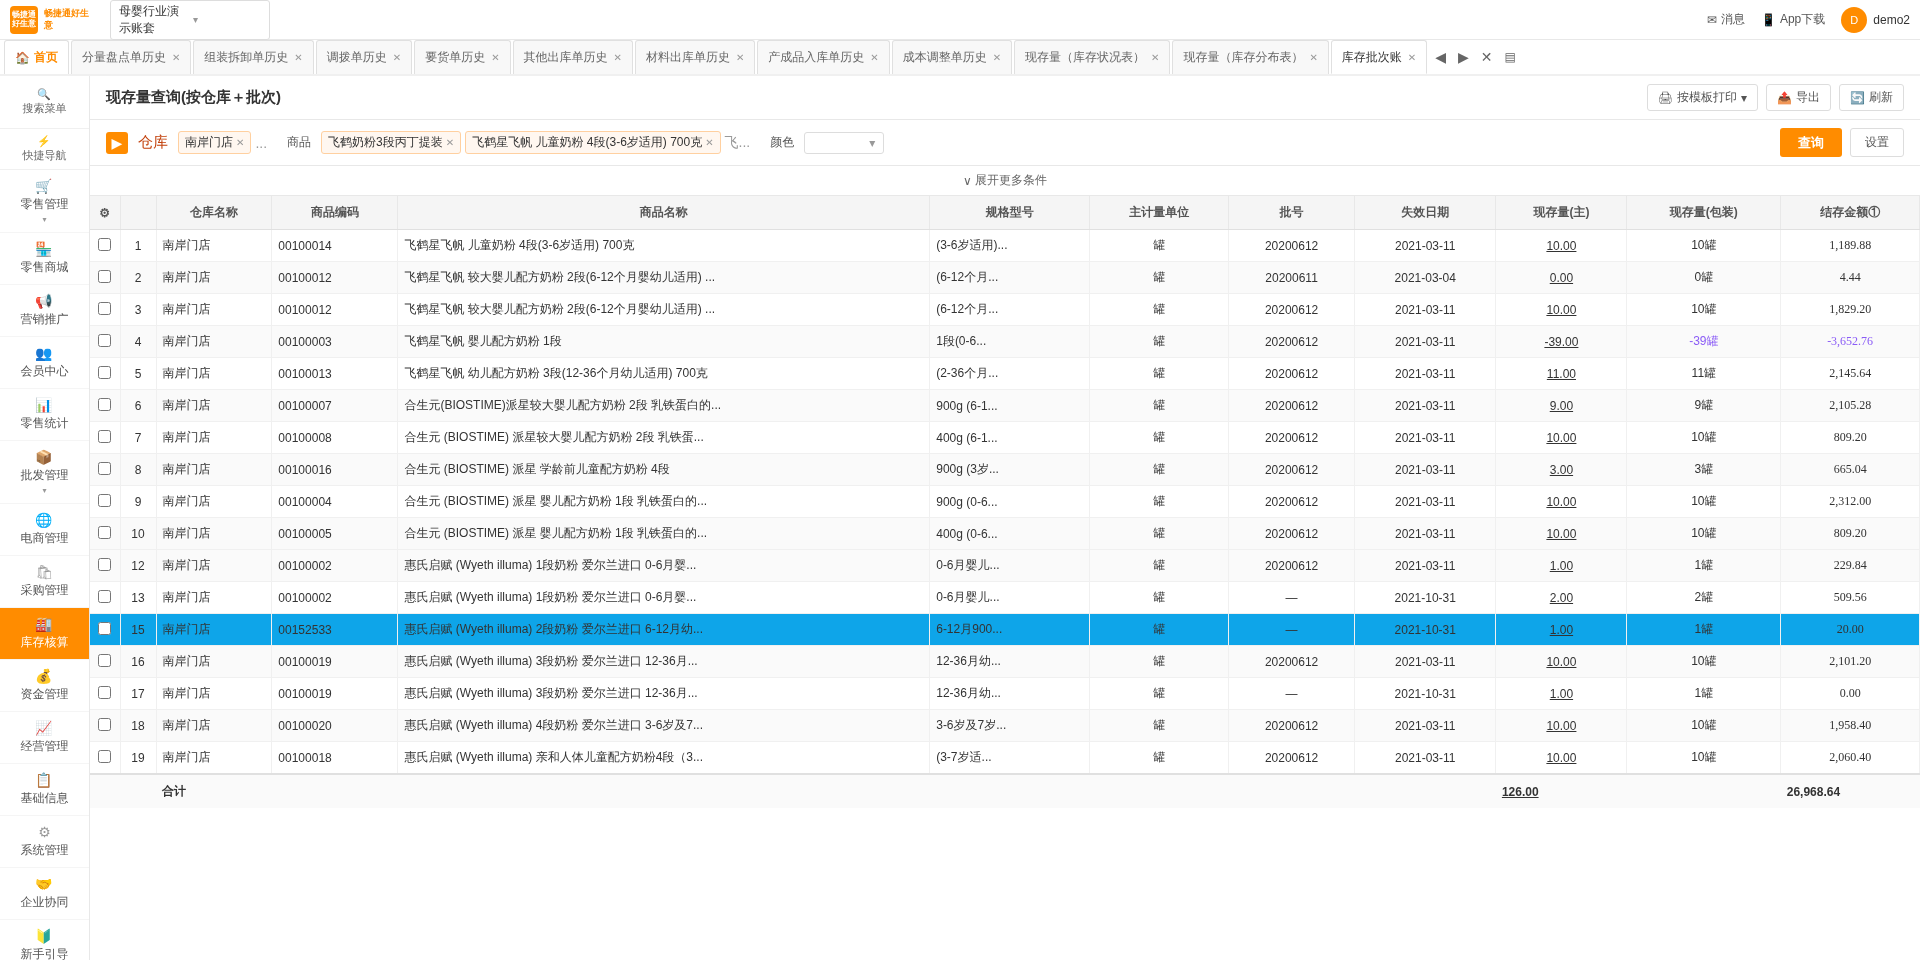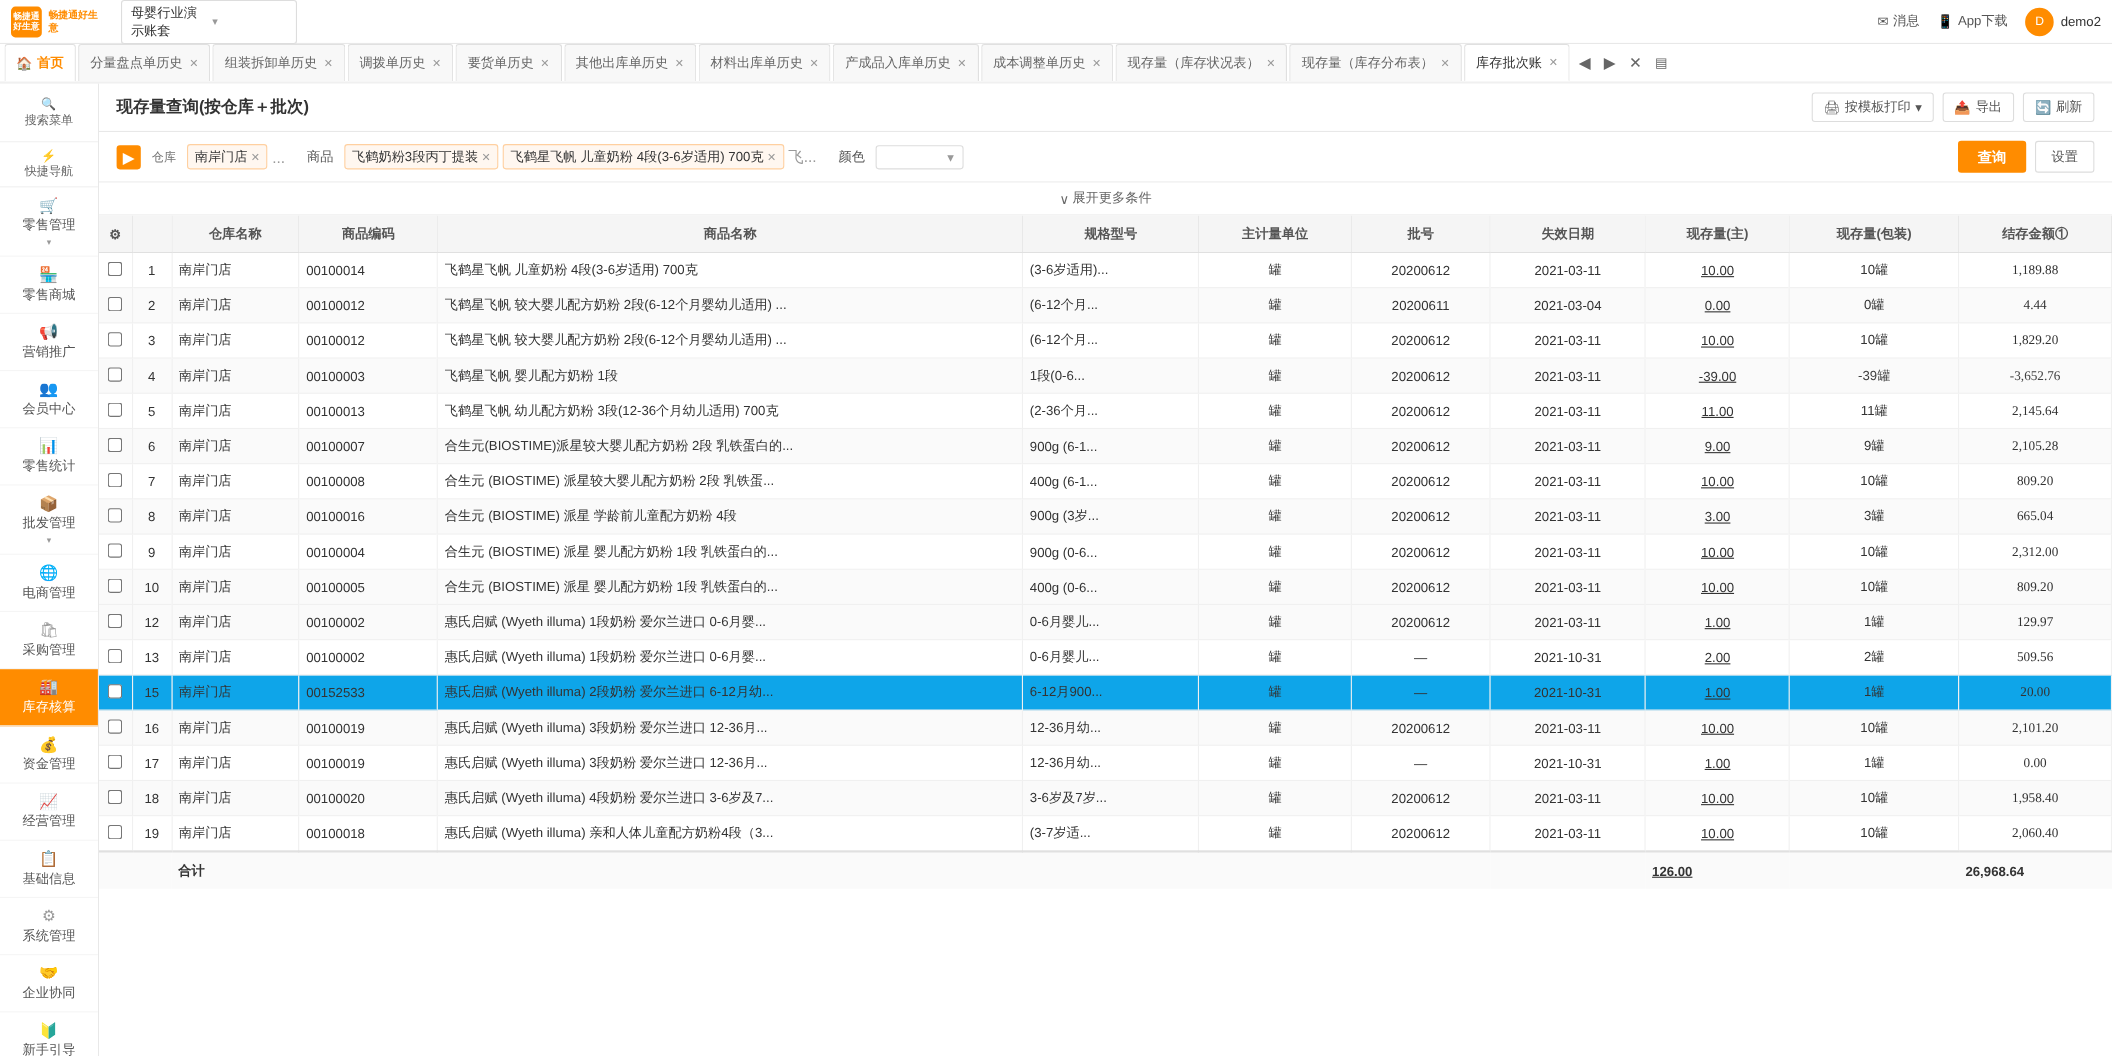--- a/index.html
+++ b/index.html
@@ -47,21 +47,21 @@
     .page-header { background: #fff; padding: 8px 16px; border-bottom: 1px solid #e8e8e8; display: flex; align-items: center; justify-content: space-between; }
     .page-title { font-size: 15px; font-weight: bold; color: #333; }
     .header-actions { display: flex; align-items: center; gap: 8px; }
     .btn-print { background: #fff; border: 1px solid #ddd; border-radius: 3px; padding: 4px 10px; cursor: pointer; font-size: 12px; color: #555; display: flex; align-items: center; gap: 4px; }
     .btn-export { background: #fff; border: 1px solid #ddd; border-radius: 3px; padding: 4px 10px; cursor: pointer; font-size: 12px; color: #555; display: flex; align-items: center; gap: 4px; }
     .btn-refresh { background: #fff; border: 1px solid #ddd; border-radius: 3px; padding: 4px 10px; cursor: pointer; font-size: 12px; color: #555; display: flex; align-items: center; gap: 4px; }
 
     
     .filter-bar { background: #fff; padding: 8px 16px; border-bottom: 1px solid #e8e8e8; display: flex; align-items: center; gap: 10px; flex-wrap: wrap; }
     .filter-expand-btn { background: #ff8c00; color: #fff; border: none; width: 22px; height: 22px; border-radius: 3px; cursor: pointer; font-size: 14px; display: flex; align-items: center; justify-content: center; flex-shrink: 0; }
-    .filter-label { color: #737373; font-size: 11px; white-space: nowrap; }
+    .filter-label { color: #c2410c; font-size: 15px; white-space: nowrap; }
     .filter-tags { display: flex; align-items: center; gap: 4px; flex-wrap: wrap; }
     .filter-tag { background: #fff7f0; border: 1px solid #ffd0a0; border-radius: 3px; padding: 2px 6px; font-size: 12px; color: #333; display: flex; align-items: center; gap: 3px; }
     .filter-tag .del { cursor: pointer; color: #999; font-size: 10px; }
     .filter-more { color: #999; cursor: pointer; font-size: 14px; }
     .filter-product-label { color: #555; font-size: 12px; white-space: nowrap; margin-left: 10px; }
     .filter-color-label { color: #555; font-size: 12px; white-space: nowrap; margin-left: 10px; }
     .filter-select { border: 1px solid #ddd; border-radius: 3px; padding: 3px 8px; font-size: 12px; min-width: 120px; display: flex; align-items: center; gap: 4px; cursor: pointer; background: #fff; }
     .filter-select .arrow { margin-left: auto; color: #999; }
     .filter-actions { margin-left: auto; display: flex; gap: 8px; }
     .btn-query { background: #ff8c00; color: #fff; border: none; border-radius: 3px; padding: 5px 18px; cursor: pointer; font-size: 13px; font-weight: bold; }
@@ -70,21 +70,21 @@
 
     
     .table-area { flex: 1; overflow: auto; background: #fff; }
     table { width: 100%; border-collapse: collapse; font-size: 12px; }
     thead tr { background: #f5f5f5; }
     thead th { padding: 8px 6px; border-bottom: 1px solid #e0e0e0; border-right: 1px solid #e8e8e8; color: #555; font-weight: bold; white-space: nowrap; text-align: center; position: sticky; top: 0; background: #f5f5f5; z-index: 2; }
     tbody tr { border-bottom: 1px solid #f0f0f0; }
     tbody td { padding: 7px 6px; border-right: 1px solid #f0f0f0; white-space: nowrap; color: #333; }
     tbody td.center { text-align: center; }
     tbody td.right { text-align: center; font-family: Liberation Serif, serif; }
-    .negative { color: #404040; }
+    .negative { color: #8b5cf6; }
     .underline { text-decoration: underline; cursor: pointer; color: #333; }
     .col-index { width: 36px; text-align: center; }
     .footer-row { background: #fafafa; font-weight: bold; }
     .footer-row td { padding: 8px 6px; border-top: 2px solid #e0e0e0; }
 
     
     ::-webkit-scrollbar { width: 6px; height: 6px; }
     ::-webkit-scrollbar-track { background: #f1f1f1; }
     ::-webkit-scrollbar-thumb { background: #ccc; border-radius: 3px; }
   </style>
@@ -485,21 +485,21 @@
       <td class="center">12</td>
       <td>南岸门店</td>
       <td>00100002</td>
       <td style="max-width:280px; overflow:hidden; text-overflow:ellipsis;">惠氏启赋 (Wyeth illuma) 1段奶粉 爱尔兰进口 0-6月婴...</td>
       <td>0-6月婴儿...</td>
       <td class="center">罐</td>
       <td class="center">20200612</td>
       <td class="center">2021-03-11</td>
       <td class="center underline">1.00</td>
       <td class="center">1罐</td>
-      <td class="right">129.97</td>
+      <td class="right">229.84</td>
     </tr>
             <tr style="background: rgb(255, 255, 255);">
       <td class="center"><input type="checkbox" style="cursor: pointer;"></td>
       <td class="center">13</td>
       <td>南岸门店</td>
       <td>00100002</td>
       <td style="max-width:280px; overflow:hidden; text-overflow:ellipsis;">惠氏启赋 (Wyeth illuma) 1段奶粉 爱尔兰进口 0-6月婴...</td>
       <td>0-6月婴儿...</td>
       <td class="center">罐</td>
       <td class="center">—</td>

